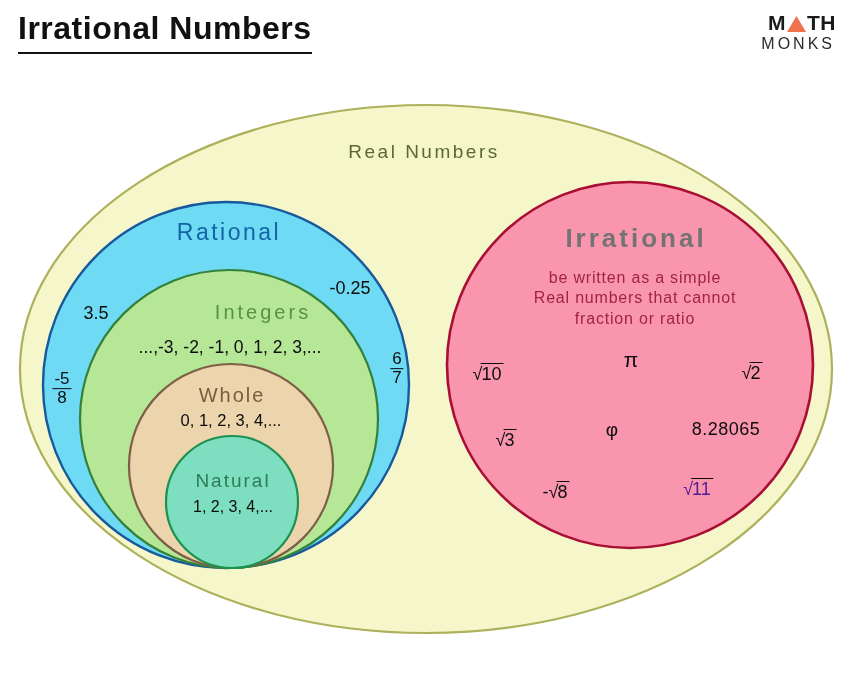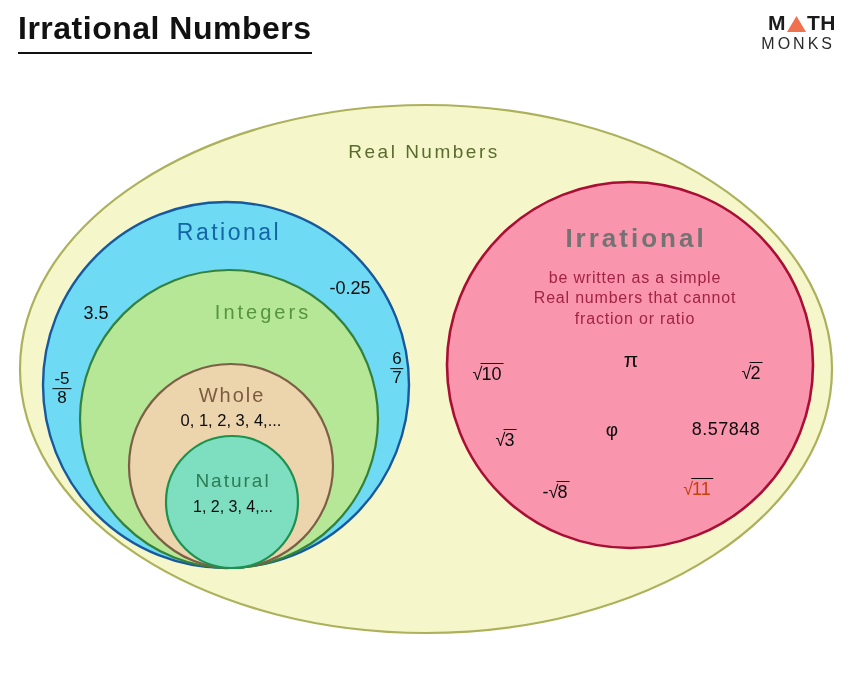--- a/index.html
+++ b/index.html
@@ -64,21 +64,21 @@
   .lbl-desc span { display: block; }
 
   
   .lbl-sqrt10  { left: 488px; top: 374px; font-size: 18px; color: #0d0d0d; text-align: right; }
   .lbl-pi      { left: 631px; top: 360px; font-size: 21px; color: #0d0d0d; }
   .lbl-sqrt2   { left: 752px; top: 373px; font-size: 18px; color: #0d0d0d; }
   .lbl-sqrt3   { left: 506px; top: 440px; font-size: 18px; color: #0d0d0d; }
   .lbl-phi     { left: 612px; top: 430px; font-size: 19px; color: #0d0d0d; }
   .lbl-decimal { left: 726px; top: 429px; font-size: 18px; color: #0d0d0d; letter-spacing: 0.5px; }
   .lbl-nsqrt8  { left: 556px; top: 492px; font-size: 18px; color: #0d0d0d; }
-  .lbl-sqrt11  { left: 698px; top: 489px; font-size: 18px; color: #c2410c; }
+  .lbl-sqrt11  { left: 698px; top: 489px; font-size: 18px; color: #4c1d95; }
 
   
   .rad .sign { letter-spacing: 0; }
   .rad .radicand {
     display: inline-block;
     border-top: 1.6px solid #0d0d0d;
     margin-left: -2px; padding: 0 2px 0 1px;
   }
 
   
@@ -119,20 +119,21 @@
     <circle cx="630" cy="365" r="183" stroke-width="2.6" fill="#f996ad" stroke="#a90e35"></circle>
   </svg>
 
   <div class="lbl lbl-real">Real Numbers</div>
   <div class="lbl lbl-rational">Rational</div>
   <div class="lbl lbl-integers">Integers</div>
   <div class="lbl lbl-whole">Whole</div>
   <div class="lbl lbl-natural">Natural</div>
   <div class="lbl lbl-irrational">Irrational</div>
 
+  <div class="lbl lbl-int-values">...,-3, -2, -1, 0, 1, 2, 3,...</div>
   <div class="lbl lbl-whole-values">0, 1, 2, 3, 4,...</div>
   <div class="lbl lbl-nat-values">1, 2, 3, 4,...</div>
 
   <div class="lbl lbl-v35">3.5</div>
   <div class="lbl lbl-v025">-0.25</div>
 
   <div class="frac frac-58">
     <span class="num">-5</span>
     <span class="den">8</span>
   </div>
@@ -151,21 +152,21 @@
     <span class="sign">√</span><span class="radicand">10</span>
   </div>
   <div class="lbl lbl-pi">π</div>
   <div class="lbl lbl-sqrt2 rad">
     <span class="sign">√</span><span class="radicand">2</span>
   </div>
   <div class="lbl lbl-sqrt3 rad">
     <span class="sign">√</span><span class="radicand">3</span>
   </div>
   <div class="lbl lbl-phi">φ</div>
-  <div class="lbl lbl-decimal">8.57848</div>
+  <div class="lbl lbl-decimal">8.28065</div>
   <div class="lbl lbl-nsqrt8 rad">
     <span>-</span><span class="sign">√</span><span class="radicand">8</span>
   </div>
   <div class="lbl lbl-sqrt11 rad">
     <span class="sign">√</span><span class="radicand">11</span>
   </div>
 
 </div>
 
 </body></html>

